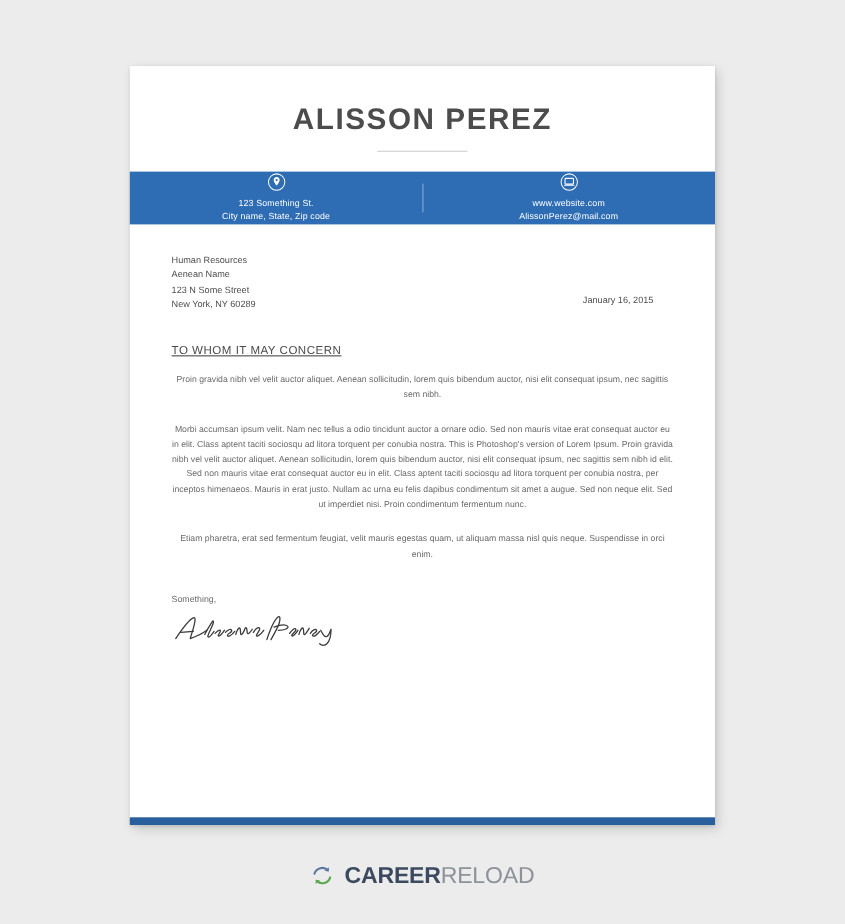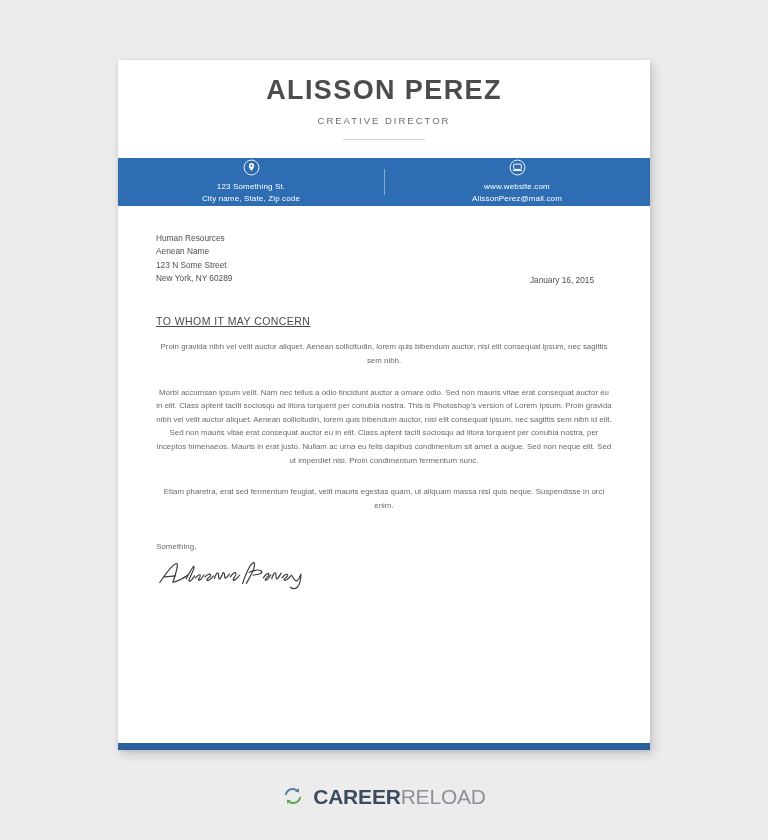--- a/index.html
+++ b/index.html
@@ -29,21 +29,21 @@
     position: relative;
     width: 100%;
     height: 100%;
     background: #ffffff;
     box-shadow: 3px 4px 10px rgba(0,0,0,0.17),
                 0 1px 3px rgba(0,0,0,0.10);
   }
 
   
   .header {
-    padding-top: 16px;
+    padding-top: 34px;
     padding-bottom: 18px;
     text-align: center;
   }
 
   .cand-name {
     font-size: 27px;
     font-weight: bold;
     letter-spacing: 1.4px;
     color: #4c4c4c;
     line-height: 1.1;
@@ -111,21 +111,21 @@
   }
 
   
   .letter {
     padding: 26px 38px 0 38px;
     color: #5b5b5b;
   }
 
   .addr-row {
     display: flex;
-    align-items: flex-end;
+    align-items: center;
     justify-content: space-between;
   }
 
   .recipient {
     font-size: 8.3px;
     line-height: 1.62;
     color: #4f4f4f;
   }
 
   .letter-date {
@@ -201,21 +201,20 @@
   .brand-light  { color: #8d9199; font-weight: normal; text-align: center; }
 </style>
 </head>
 <body>
 
 <div class="page-wrap">
   <div class="page">
 
     <div class="header">
       <div class="cand-name">ALISSON PEREZ</div>
-      <div class="cand-title">CREATIVE DIRECTOR</div>
       <div class="header-rule"></div>
     </div>
 
     <div class="contact-bar">
 
       <div class="contact-col">
         <span class="contact-icon">
           <svg viewBox="0 0 24 24">
             <circle cx="12" cy="12" r="10.5" fill="none" stroke="#ffffff" stroke-width="1.3"></circle>
             <path d="M12 5.6c-2.1 0-3.8 1.7-3.8 3.8 0 2.9 3.8 7.3 3.8 7.3s3.8-4.4 3.8-7.3c0-2.1-1.7-3.8-3.8-3.8z" fill="#ffffff"></path>

